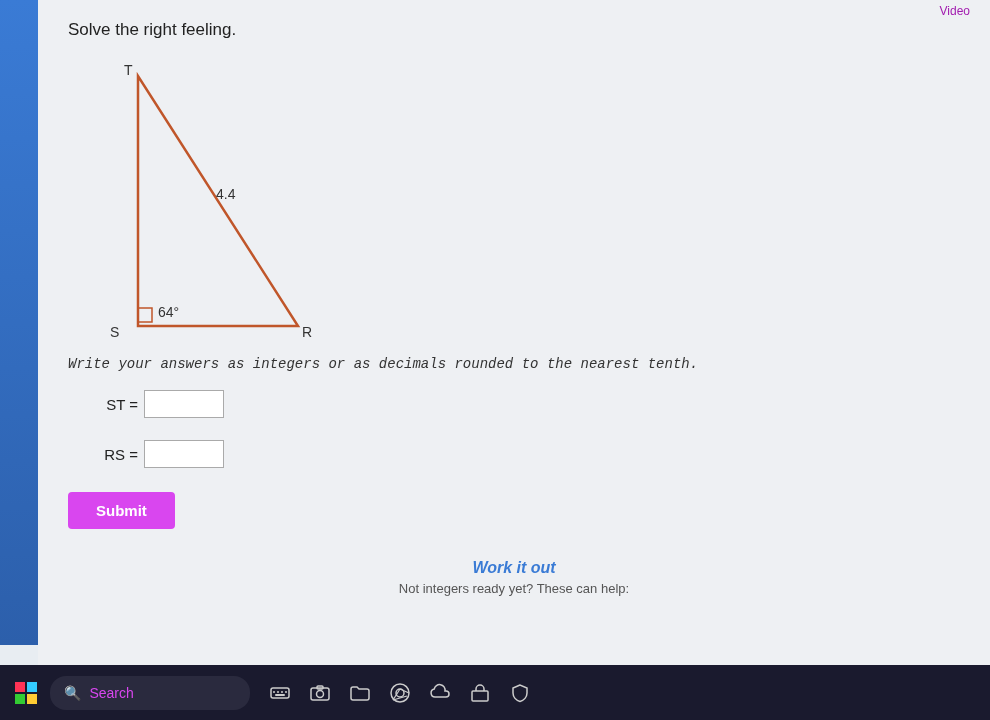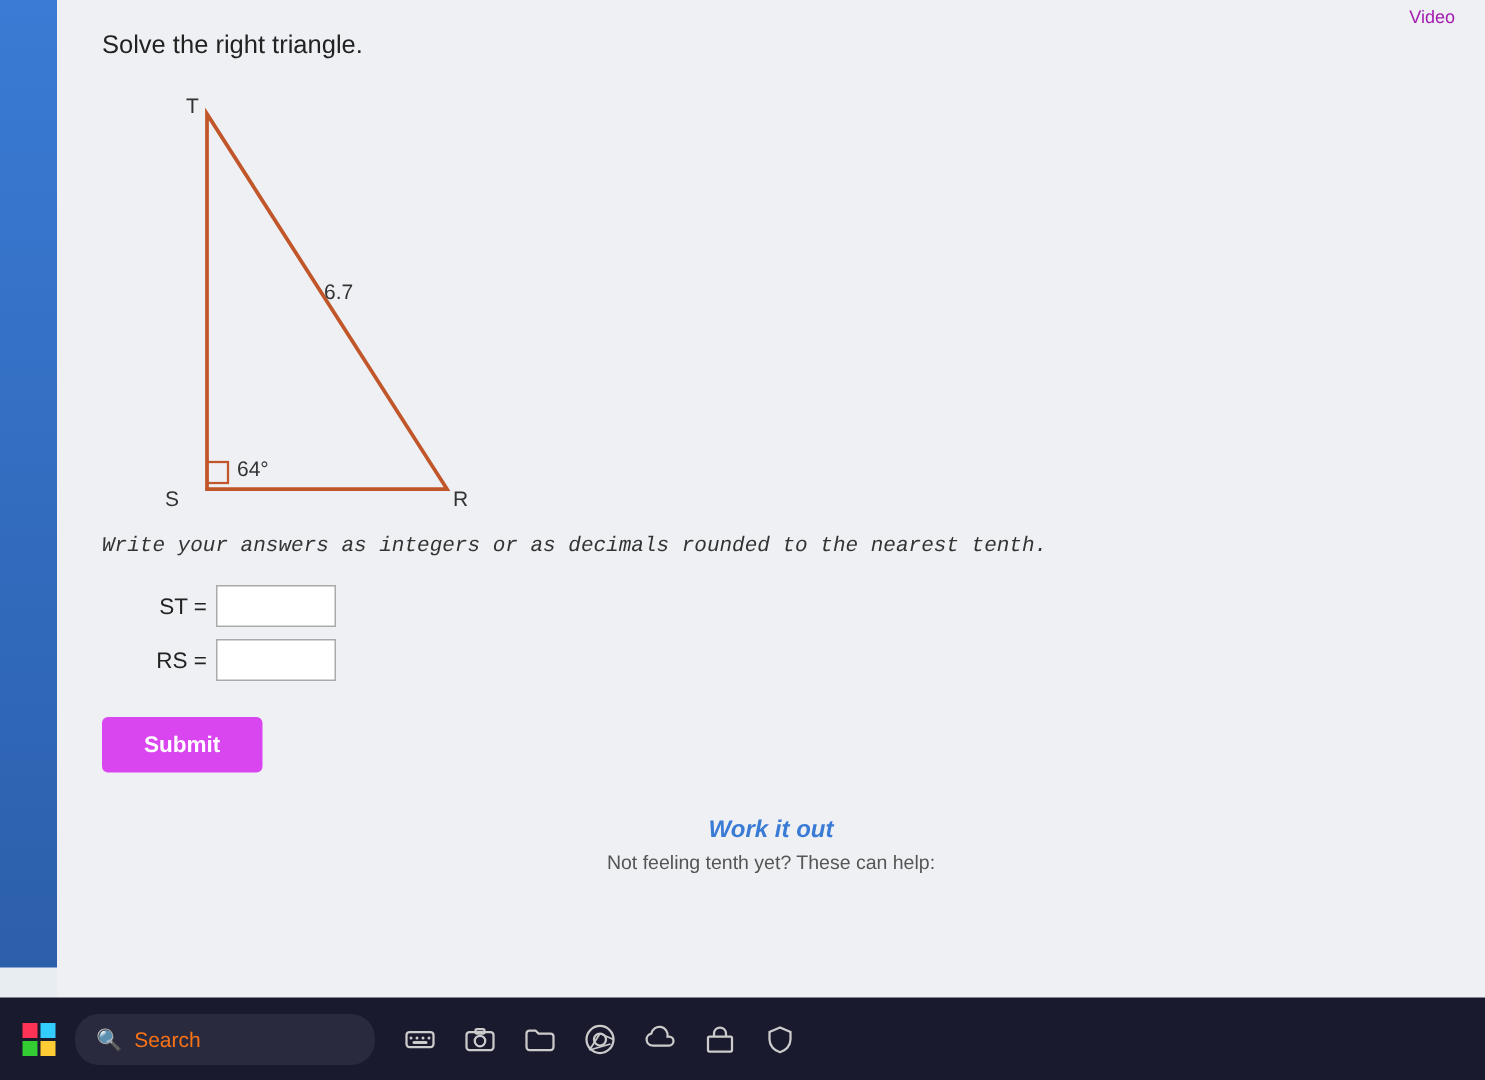--- a/index.html
+++ b/index.html
@@ -62,21 +62,21 @@
       color: #333;
       font-style: italic;
       margin-bottom: 18px;
       font-family: Liberation Mono, monospace;
     }
 
     
     .answer-fields {
       display: flex;
       flex-direction: column;
-      gap: 8px;
+      gap: 22px;
       margin-bottom: 24px;
     }
 
     .field-row {
       display: flex;
       align-items: center;
       gap: 6px;
       font-size: 15px;
       color: #222;
     }
@@ -185,21 +185,21 @@
       height: 34px;
       cursor: text;
     }
 
     .search-icon-svg {
       color: #aaa;
       font-size: 14px;
     }
 
     .search-text {
-      color: #f97316;
+      color: #d946ef;
       font-size: 14px;
     }
 
     .taskbar-icons {
       display: flex;
       align-items: center;
       gap: 12px;
       margin-left: 8px;
     }
 
@@ -225,37 +225,37 @@
 <body>
 
 <div class="left-bar"></div>
 
 <div class="main-content">
 
   
   <div class="video-btn">Video</div>
 
   
-  <div class="problem-title">Solve the right triangle.</div>
+  <div class="problem-title">Solve the right feeling.</div>
 
   
   <div class="triangle-area">
     <svg width="280" height="280">
 
       <polygon points="70,20 70,270 230,270" fill="none" stroke="#c0562a" stroke-width="2.5"></polygon>
 
       <rect x="70" y="252" width="14" height="14" fill="none" stroke="#c0562a" stroke-width="1.5"></rect>
     </svg>
 
     
     <span class="triangle-label" style="left:56px; top:6px;">T</span>
     <span class="triangle-label" style="left:42px; top:268px;">S</span>
     <span class="triangle-label" style="left:234px; top:268px;">R</span>
     
-    <span class="triangle-label" style="left:148px; top:130px;">6.7</span>
+    <span class="triangle-label" style="left:148px; top:130px;">4.4</span>
     
     <span class="triangle-label" style="left:90px; top:248px;">64°</span>
   </div>
 
   
   <div class="instructions">Write your answers as integers or as decimals rounded to the nearest tenth.</div>
 
   
   <div class="answer-fields">
 
@@ -271,21 +271,21 @@
 
 
   </div>
 
   
   <button class="submit-btn">Submit</button>
 
   
   <div class="work-it-out">
     <div class="work-it-out-title">Work it out</div>
-    <div class="work-it-out-subtitle">Not feeling tenth yet? These can help:</div>
+    <div class="work-it-out-subtitle">Not integers ready yet? These can help:</div>
   </div>
 
 </div>
 
 <div class="taskbar">
 
   <div class="taskbar-windows-icon">
     <div class="windows-grid">
       <span class="tl"></span>
       <span class="tr"></span>

